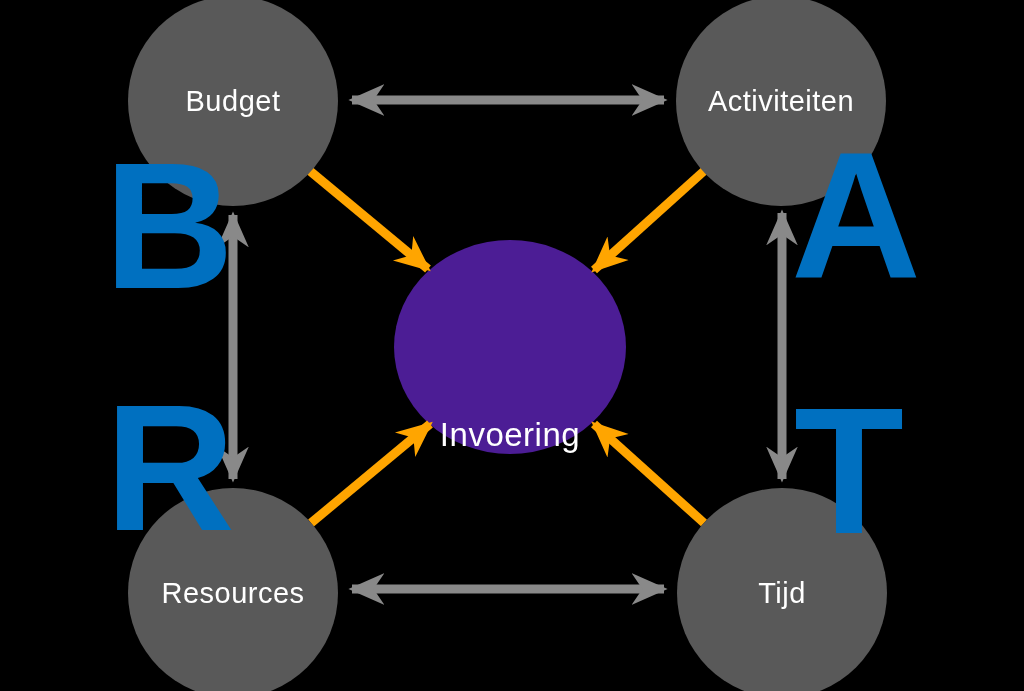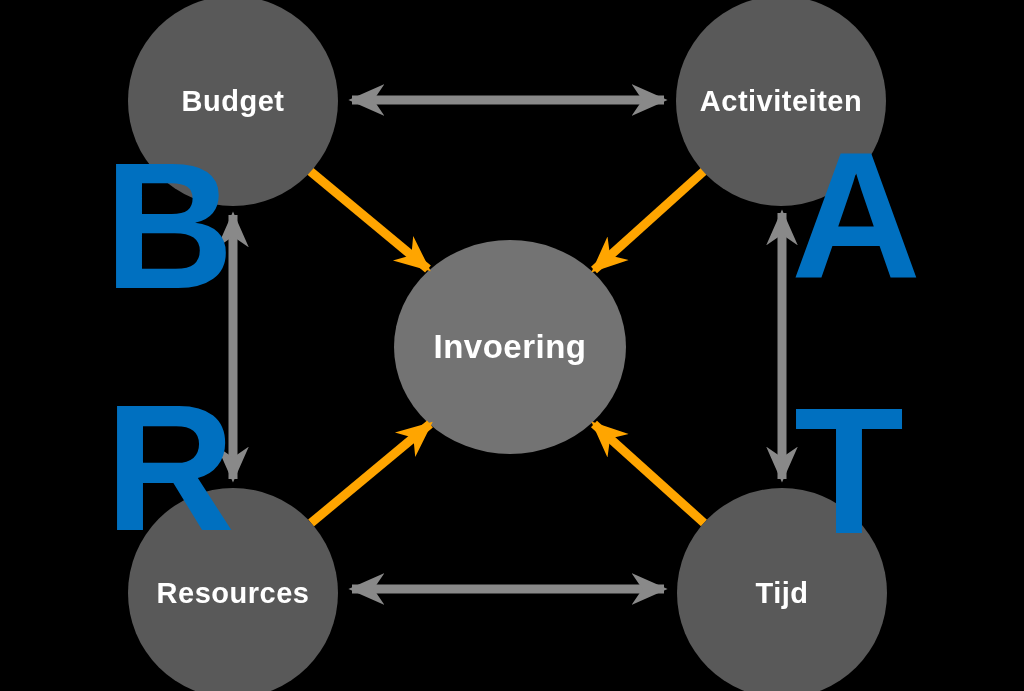--- a/index.html
+++ b/index.html
@@ -34,27 +34,28 @@
     z-index: 2;
   }
   .node-gray {
     width: 210px;
     height: 210px;
     background: #595959;
   }
   .node-center {
     width: 232px;
     height: 214px;
-    background: #737373;
+    background: #4c1d95;
     z-index: 0;
+    align-items: flex-end;
   }
   .node-label {
     color: #FFFFFF;
     font-size: 29px;
-    font-weight: 700;
+    font-weight: 400;
     letter-spacing: 0.5px;
     white-space: nowrap;
   }
   .node-center .node-label {
     font-size: 33px;
   }
   .node-budget      { left: 128px; top: -4px; }
   .node-activiteiten{ left: 676px; top: -4px; }
   .node-resources   { left: 128px; top: 488px; }
   .node-tijd        { left: 677px; top: 488px; }

